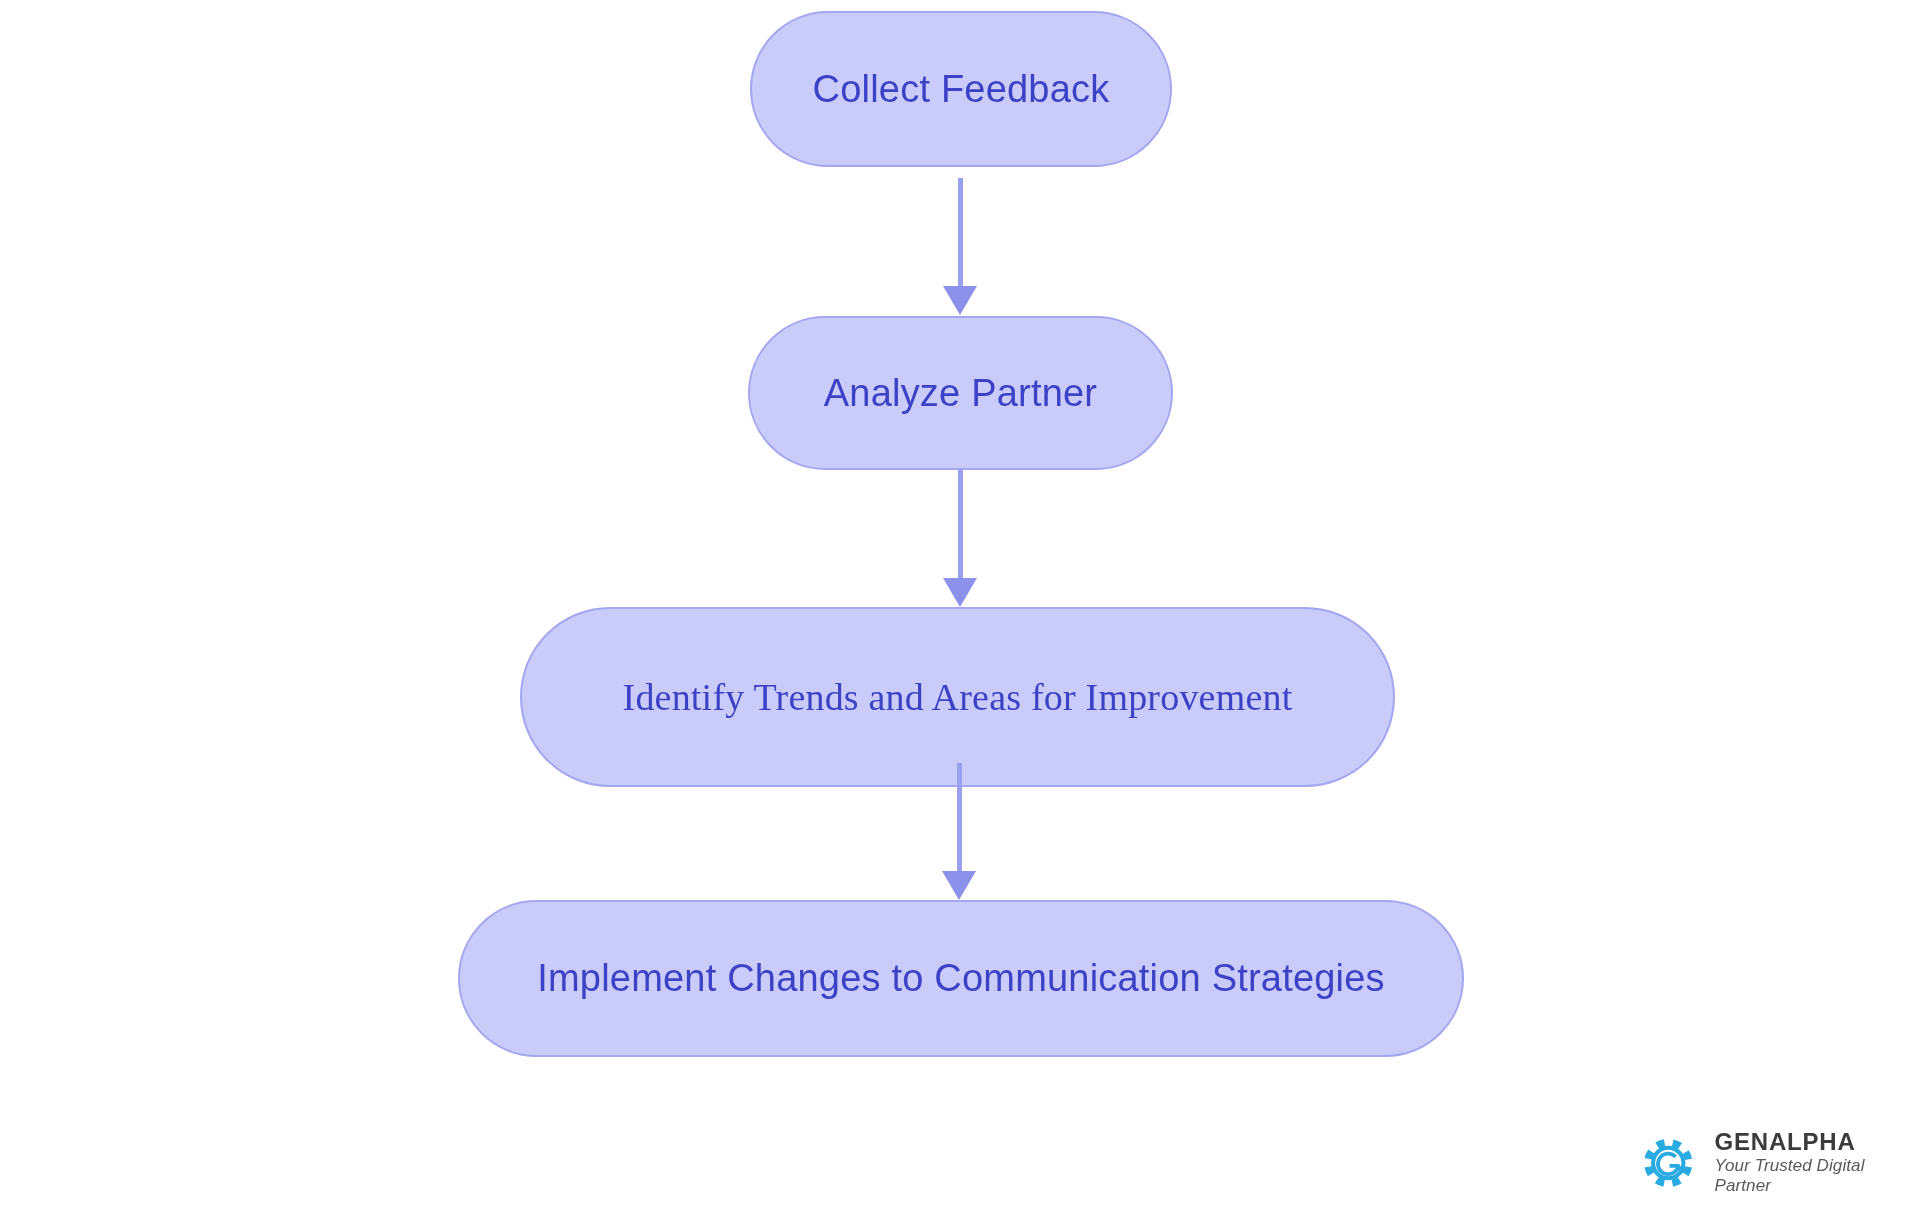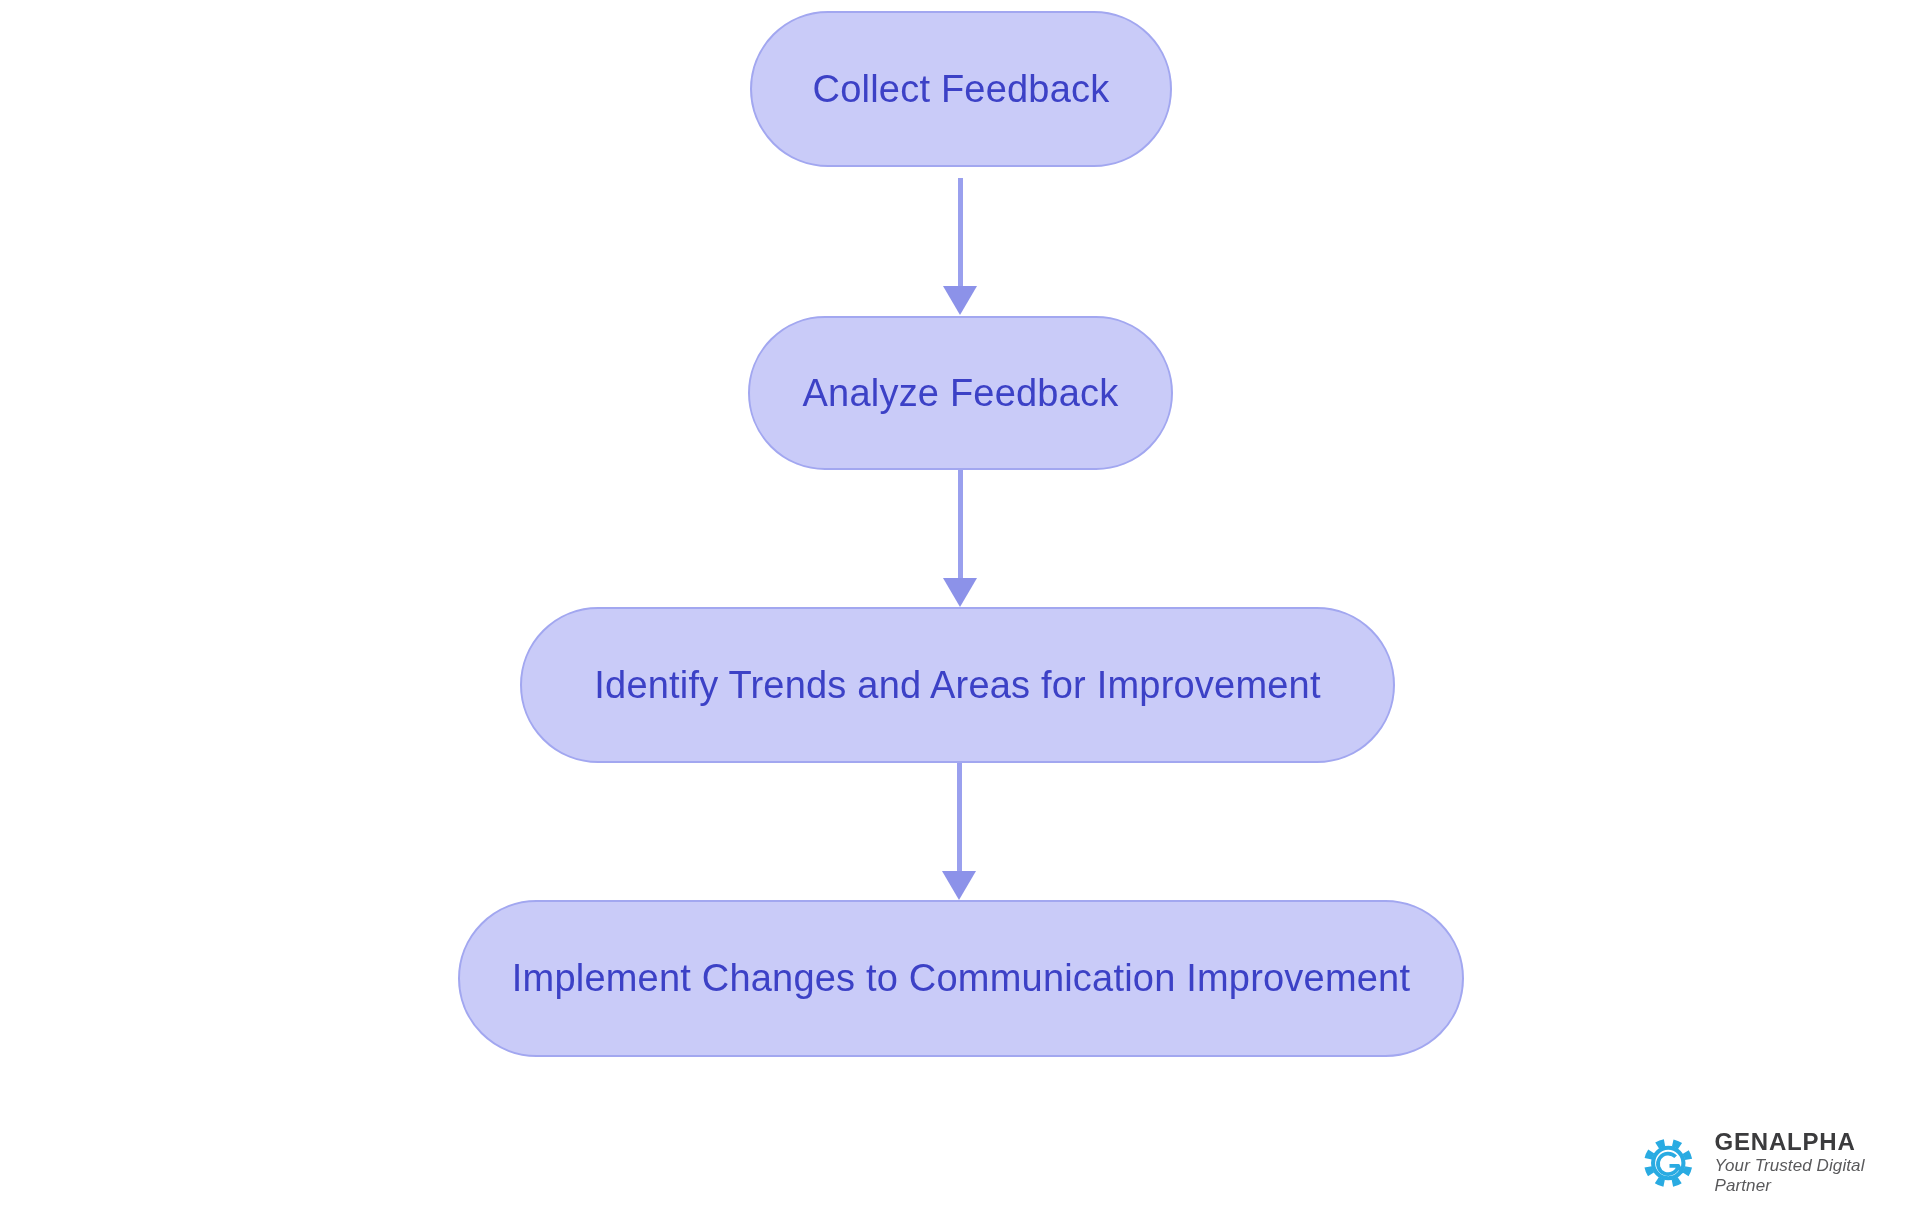--- a/index.html
+++ b/index.html
@@ -34,21 +34,21 @@
     align-items: center;
     justify-content: center;
     text-align: center;
     color: var(--node-text);
     font-size: 38px;
     font-weight: 400;
     letter-spacing: 0.2px;
   }
   .node-1 { left: 750px; top: 11px;  width: 422px;  height: 156px; }
   .node-2 { left: 748px; top: 316px; width: 425px;  height: 154px; }
-  .node-3 { left: 520px; top: 607px; width: 875px;  height: 156px; }
+  .node-3 { left: 520px; top: 607px; width: 875px;  height: 180px; font-family: Liberation Serif, serif; }
   .node-4 { left: 458px; top: 900px; width: 1006px; height: 157px; }
 
   .arrow {
     position: absolute;
     display: flex;
     flex-direction: column;
     align-items: center;
     transform: translateX(-50%);
   }
   .arrow-1 { left: 960px; top: 178px; height: 137px; }
@@ -97,35 +97,35 @@
 
 <div class="canvas">
 
   <div class="node node-1">Collect Feedback</div>
 
   <div class="arrow arrow-1">
     <div class="arrow-shaft"></div>
     <div class="arrow-head"></div>
   </div>
 
-  <div class="node node-2">Analyze Feedback</div>
+  <div class="node node-2">Analyze Partner</div>
 
   <div class="arrow arrow-2">
     <div class="arrow-shaft"></div>
     <div class="arrow-head"></div>
   </div>
 
   <div class="node node-3">Identify Trends and Areas for Improvement</div>
 
   <div class="arrow arrow-3">
     <div class="arrow-shaft"></div>
     <div class="arrow-head"></div>
   </div>
 
-  <div class="node node-4">Implement Changes to Communication Improvement</div>
+  <div class="node node-4">Implement Changes to Communication Strategies</div>
 
   <div class="brand">
     <svg class="brand-gear" viewBox="0 0 64 64" fill="none" stroke="#29abe2" stroke-linecap="butt">
 
       <circle cx="32" cy="32" r="25" stroke-width="9" stroke-dasharray="9.6 10.03" transform="rotate(11 32 32)"></circle>
 
       <circle cx="32" cy="32" r="18.5" stroke-width="5"></circle>
 
       <path d="M41 24.5 A12.5 12.5 0 1 0 44.2 35.5 L33.5 35.5" stroke-width="4.5" stroke-linejoin="round"></path>
       <path d="M44.2 35.5 L49 44.5" stroke-width="4.5" stroke-linejoin="round"></path>

